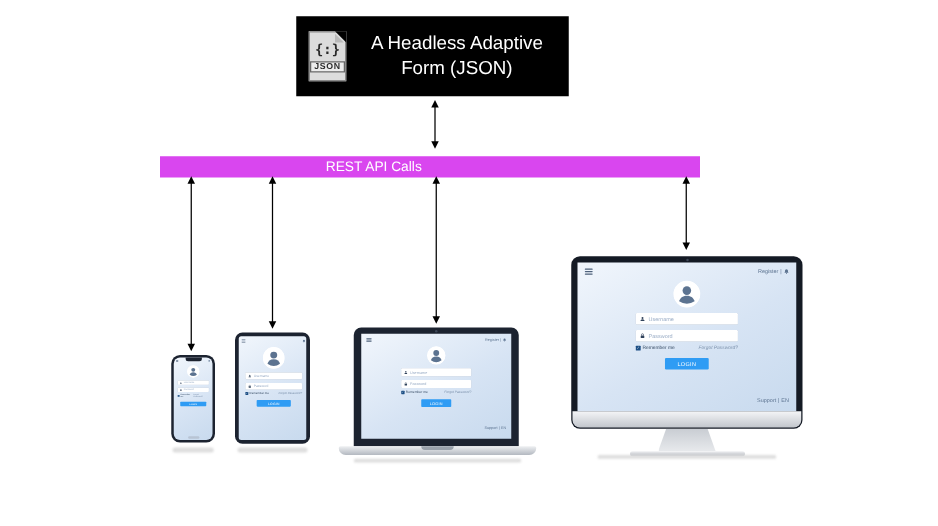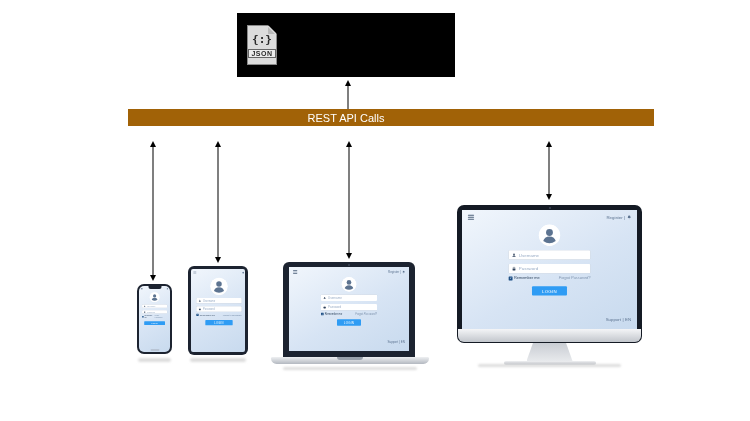--- a/index.html
+++ b/index.html
@@ -13,21 +13,21 @@
     display:flex; flex-direction:column; align-items:center; justify-content:center; gap:3px; flex:0 0 auto; }
   .json-icon::before { content:""; position:absolute; top:-1px; right:-1px;
     border-top:9px solid #000; border-left:9px solid transparent; }
   .json-icon::after { content:""; position:absolute; top:1px; right:1px;
     border-bottom:7px solid #b9b9b9; border-right:7px solid transparent; }
   .json-braces { font-family:"DejaVu Sans Mono", monospace; font-size:11px; font-weight:bold; color:#2a2a2a; }
   .json-label { font-size:7px; font-weight:bold; color:#2a2a2a; border:1px solid #666; background:#ececec; padding:0 2px; letter-spacing:.5px; }
   .header-title { flex:1; text-align:center; font-size:15px; line-height:1.35; }
 
   
-  .api-bar { position:absolute; left:128px; top:109px; width:526px; height:17px; background:#a16207;
+  .api-bar { position:absolute; left:128px; top:125px; width:432px; height:17px; background:#d946ef;
     display:flex; align-items:center; justify-content:center; }
   .api-bar-label { color:#fff; font-size:11px; transform:translateX(-45px); }
 
   
   .arrow-v { position:absolute; width:7px; }
   .arrow-v .shaft { position:absolute; left:50%; top:4px; bottom:4px; width:1px; background:#000; transform:translateX(-50%); }
   .arrow-v::before { content:""; position:absolute; top:0; left:50%; transform:translateX(-50%);
     border:solid transparent; border-width:0 3.5px 6px; border-bottom-color:#000; }
   .arrow-v::after { content:""; position:absolute; bottom:0; left:50%; transform:translateX(-50%);
     border:solid transparent; border-width:6px 3.5px 0; border-top-color:#000; }
@@ -108,20 +108,21 @@
 </head>
 <body>
 
 <div class="canvas">
 
   <div class="header-box">
     <div class="json-icon">
       <span class="json-braces">{:}</span>
       <span class="json-label">JSON</span>
     </div>
+    <div class="header-title">A Headless Adaptive Form (JSON)</div>
   </div>
 
   <div class="arrow-v" style="left:344px; top:80px; height:39px;">
       <div class="shaft"></div>
     </div>
 
   <div class="api-bar">
     <span class="api-bar-label">REST API Calls</span>
   </div>
 

